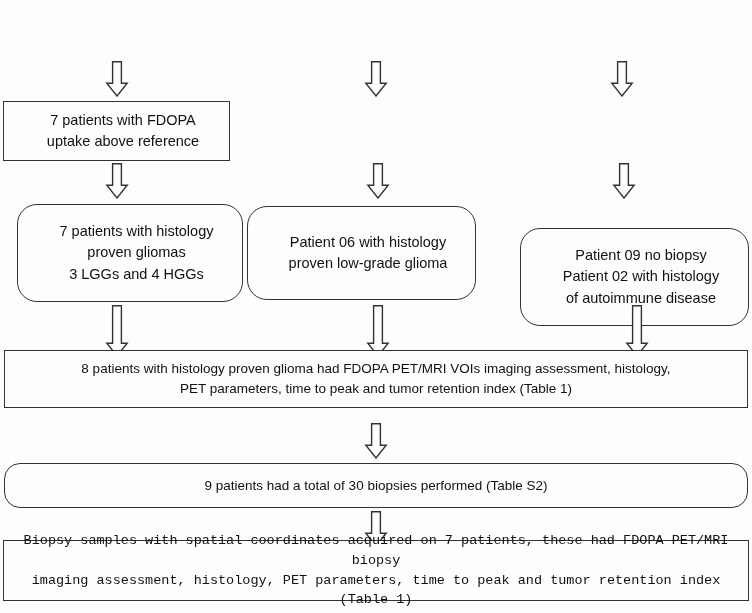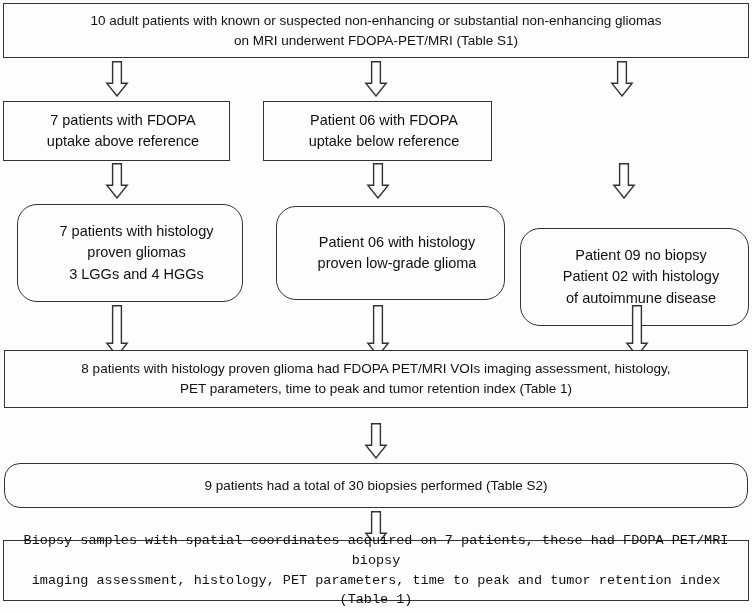--- a/index.html
+++ b/index.html
@@ -42,52 +42,48 @@
     stroke: var(--border, #333333);
     stroke-width: 1.4;
     stroke-linejoin: miter;
   }
 </style>
 </head>
 <body>
 
 <div class="canvas" style="--border: #333333; --bg: #fdfdfd; --boxfill: #fdfdfd; --text: #111111;">
 
-  <div class="box wide" style="left:3px; top:3px; width:746px; height:55px;">10 adult patients with known or suspected non-enhancing or substantial non-enhancing gliomas
-on MRI underwent FDOPA-PET/MRI (Table S1)</div>
 
   <svg class="arrow" style="left:102px; top:61px;" width="30" height="36" viewBox="0 0 30 36">
     <path d="M10.6 0.7 H19.4 V22.3 H25.2 L15 35 L4.8 22.3 H10.6 Z"></path>
   </svg>
   <svg class="arrow" style="left:361px; top:61px;" width="30" height="36" viewBox="0 0 30 36">
     <path d="M10.6 0.7 H19.4 V22.3 H25.2 L15 35 L4.8 22.3 H10.6 Z"></path>
   </svg>
   <svg class="arrow" style="left:607px; top:61px;" width="30" height="36" viewBox="0 0 30 36">
     <path d="M10.6 0.7 H19.4 V22.3 H25.2 L15 35 L4.8 22.3 H10.6 Z"></path>
   </svg>
 
   <div class="box col" style="left:3px; top:101px; width:227px; height:60px;">7 patients with FDOPA
 uptake above reference</div>
-  <div class="box col" style="left:263px; top:101px; width:229px; height:60px;">Patient 06 with FDOPA
-uptake below reference</div>
 
   <svg class="arrow" style="left:102px; top:163px;" width="30" height="36" viewBox="0 0 30 36">
     <path d="M10.6 0.7 H19.4 V22.3 H25.2 L15 35 L4.8 22.3 H10.6 Z"></path>
   </svg>
   <svg class="arrow" style="left:363px; top:163px;" width="30" height="36" viewBox="0 0 30 36">
     <path d="M10.6 0.7 H19.4 V22.3 H25.2 L15 35 L4.8 22.3 H10.6 Z"></path>
   </svg>
   <svg class="arrow" style="left:609px; top:163px;" width="30" height="36" viewBox="0 0 30 36">
     <path d="M10.6 0.7 H19.4 V22.3 H25.2 L15 35 L4.8 22.3 H10.6 Z"></path>
   </svg>
 
   <div class="box col round20" style="left:17px; top:204px; width:226px; height:98px;">7 patients with histology
 proven gliomas
 3 LGGs and 4 HGGs</div>
-  <div class="box col round20" style="left:276px; top:206px; width:229px; height:94px;">Patient 06 with histology
+  <div class="box col round20" style="left:247px; top:206px; width:229px; height:94px;">Patient 06 with histology
 proven low-grade glioma</div>
   <div class="box col round20" style="left:520px; top:192px; width:229px; height:98px;margin-top:36px;">Patient 09 no biopsy
 Patient 02 with histology
 of autoimmune disease</div>
 
   <svg class="arrow" style="left:102px; top:305px;" width="30" height="52" viewBox="0 0 30 52">
     <path d="M10.6 0.7 H19.4 V38.3 H25.2 L15 51 L4.8 38.3 H10.6 Z"></path>
   </svg>
   <svg class="arrow" style="left:363px; top:305px;" width="30" height="52" viewBox="0 0 30 52">
     <path d="M10.6 0.7 H19.4 V38.3 H25.2 L15 51 L4.8 38.3 H10.6 Z"></path>

